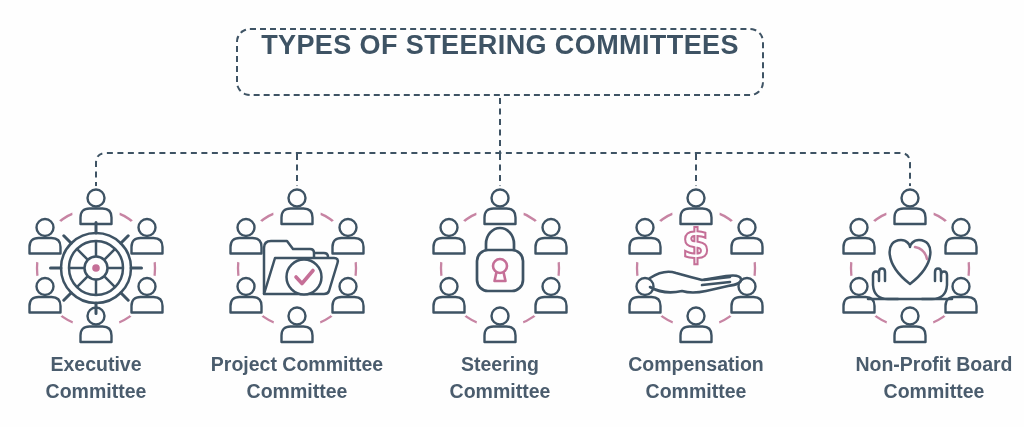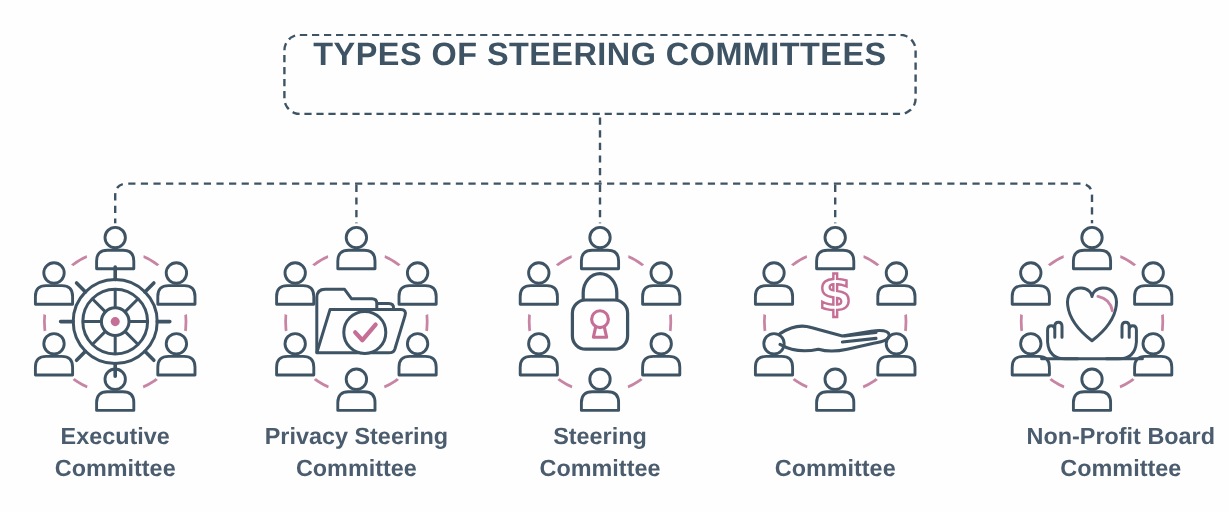--- a/index.html
+++ b/index.html
@@ -130,29 +130,29 @@
 
   <div class="title-box">
     <h1 class="title">TYPES OF STEERING COMMITTEES</h1>
   </div>
 
   <div class="label" style="left:-4px">
     <span>Executive</span><br>
     <span>Committee</span>
   </div>
   <div class="label" style="left:197px">
-    <span>Privacy Steering</span><br>
+    <span>Project Committee</span><br>
     <span>Committee</span>
   </div>
   <div class="label" style="left:400px">
     <span>Steering</span><br>
     <span>Committee</span>
   </div>
   <div class="label" style="left:596px">
-    <br>
+    <span>Compensation</span><br>
     <span>Committee</span>
   </div>
   <div class="label" style="left:834px">
     <span>Non-Profit Board</span><br>
     <span>Committee</span>
   </div>
 
 </div>
 
 </body></html>

